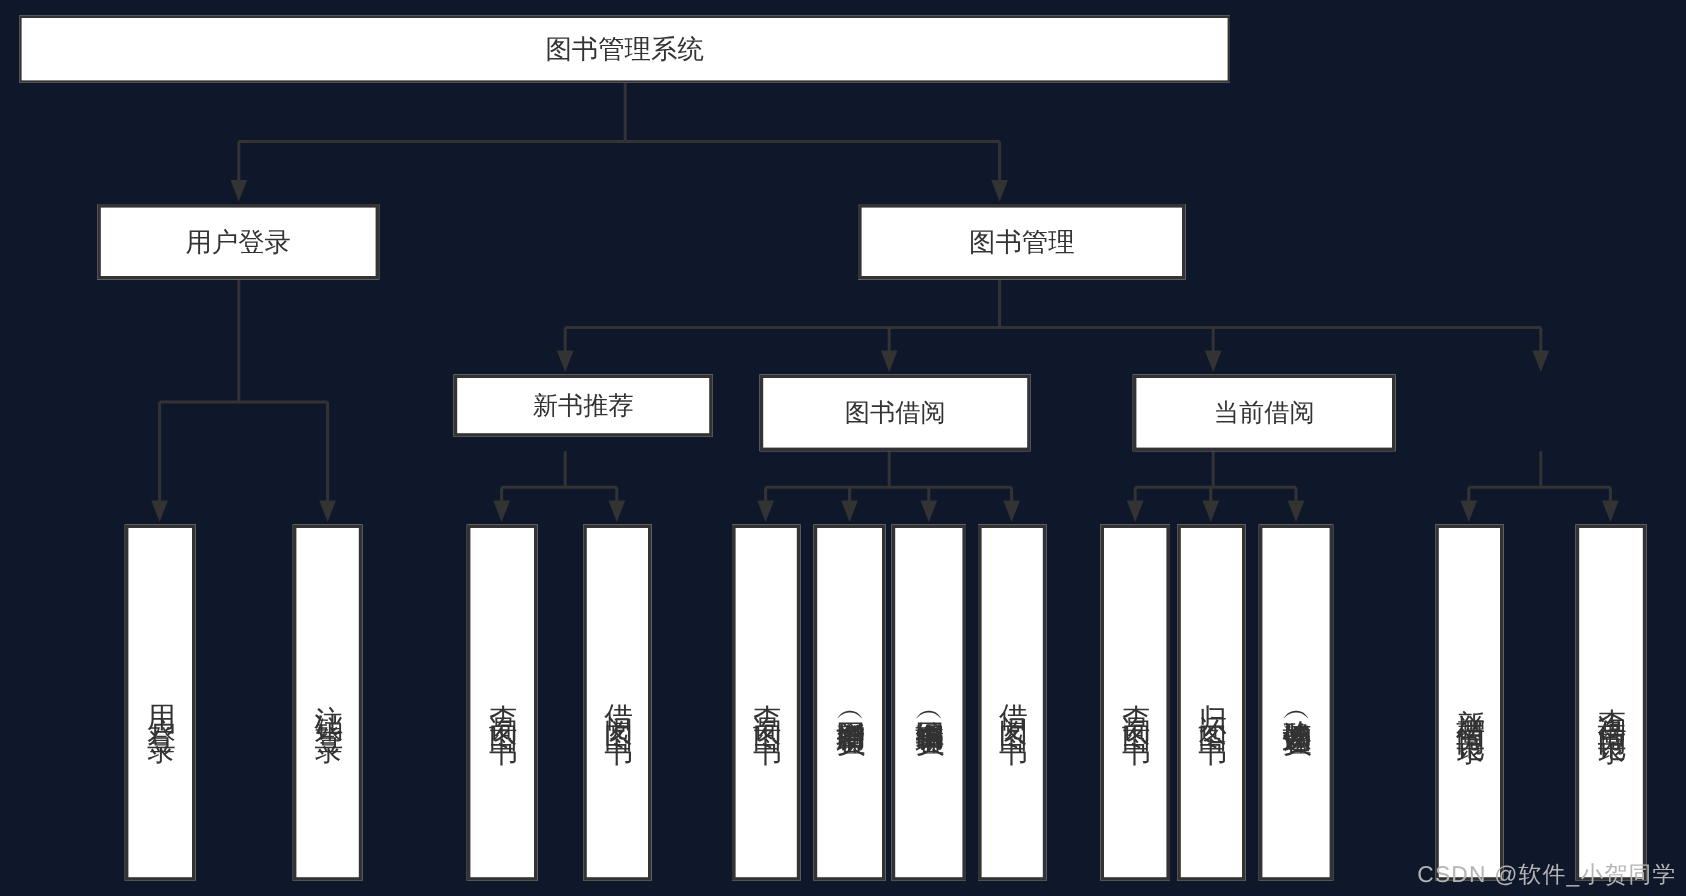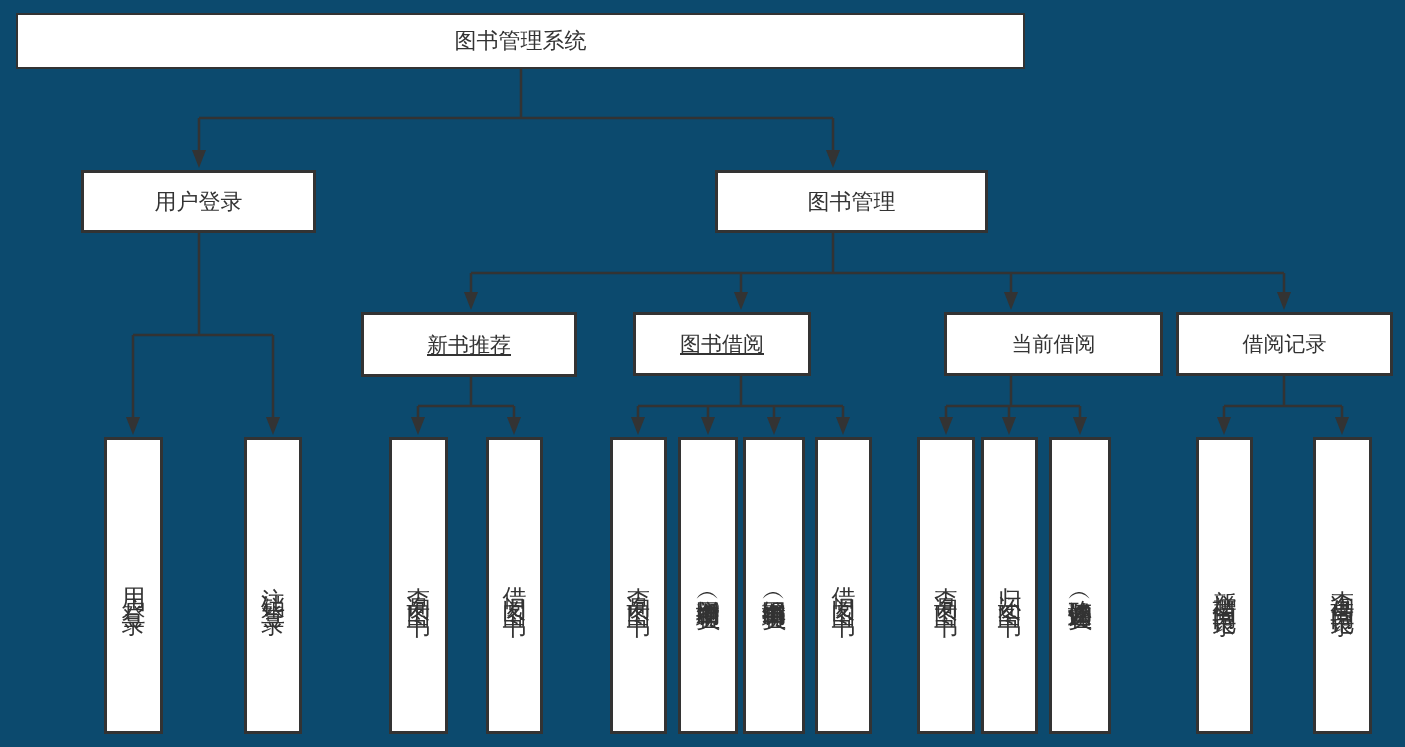--- a/index.html
+++ b/index.html
@@ -1,20 +1,20 @@
 <!DOCTYPE html>
 <html><head>
 <meta charset="utf-8">
 <style>
   html, body { margin: 0; padding: 0; background: #ffffff; }
   #canvas {
     position: relative;
     width: 1405px;
     height: 747px;
-    background: #0c4a6e;
+    background: #0f172a;
     font-family: "Liberation Sans", sans-serif;
     color: #333333;
     overflow: hidden;
   }
   #connectors {
     position: absolute;
     left: 0; top: 0;
     width: 1405px; height: 747px;
   }
   .box {
@@ -94,24 +94,23 @@
       <polygon points="1217,417 1231,417 1224,435"></polygon>
       <polygon points="1335,417 1349,417 1342,435"></polygon>
     </g>
   </svg>
 
   <div class="box root" style="left:16px;top:13px;width:1009px;height:56px;">图书管理系统</div>
 
   <div class="box l2" style="left:81px;top:170px;width:235px;height:63px;">用户登录</div>
   <div class="box l2" style="left:715px;top:170px;width:273px;height:63px;">图书管理</div>
 
-  <div class="box l3" style="left:361px;top:312px;width:216px;height:65px;text-decoration:underline;">新书推荐</div>
-  <div class="box l3" style="left:633px;top:312px;width:178px;height:64px;text-decoration:underline;">图书借阅</div>
+  <div class="box l3" style="left:378px;top:312px;width:216px;height:52px;">新书推荐</div>
+  <div class="box l3" style="left:633px;top:312px;width:226px;height:64px;">图书借阅</div>
   <div class="box l3" style="left:902px;top:312px;width:219px;height:64px;margin-left:42px;">当前借阅</div>
-  <div class="box l3" style="left:1176px;top:312px;width:217px;height:64px;">借阅记录</div>
 
   <div class="box leaf" style="left:104px;width:59px;">
     <span class="vtext len4">用户登录</span>
   </div>
   <div class="box leaf" style="left:244px;width:58px;">
     <span class="vtext len4">注销登录</span>
   </div>
 
   <div class="box leaf" style="left:389px;width:59px;">
     <span class="vtext len4">查询图书</span>
@@ -143,14 +142,15 @@
     <span class="vtext len10">确认归还（管理员）</span>
   </div>
 
   <div class="box leaf" style="left:1196px;width:57px;">
     <span class="vtext len6">新增借阅记录</span>
   </div>
   <div class="box leaf" style="left:1313px;width:59px;">
     <span class="vtext len6">查询借阅记录</span>
   </div>
 
+  <div class="watermark">CSDN @软件_小贺同学</div>
 
 </div>
 
 </body></html>

